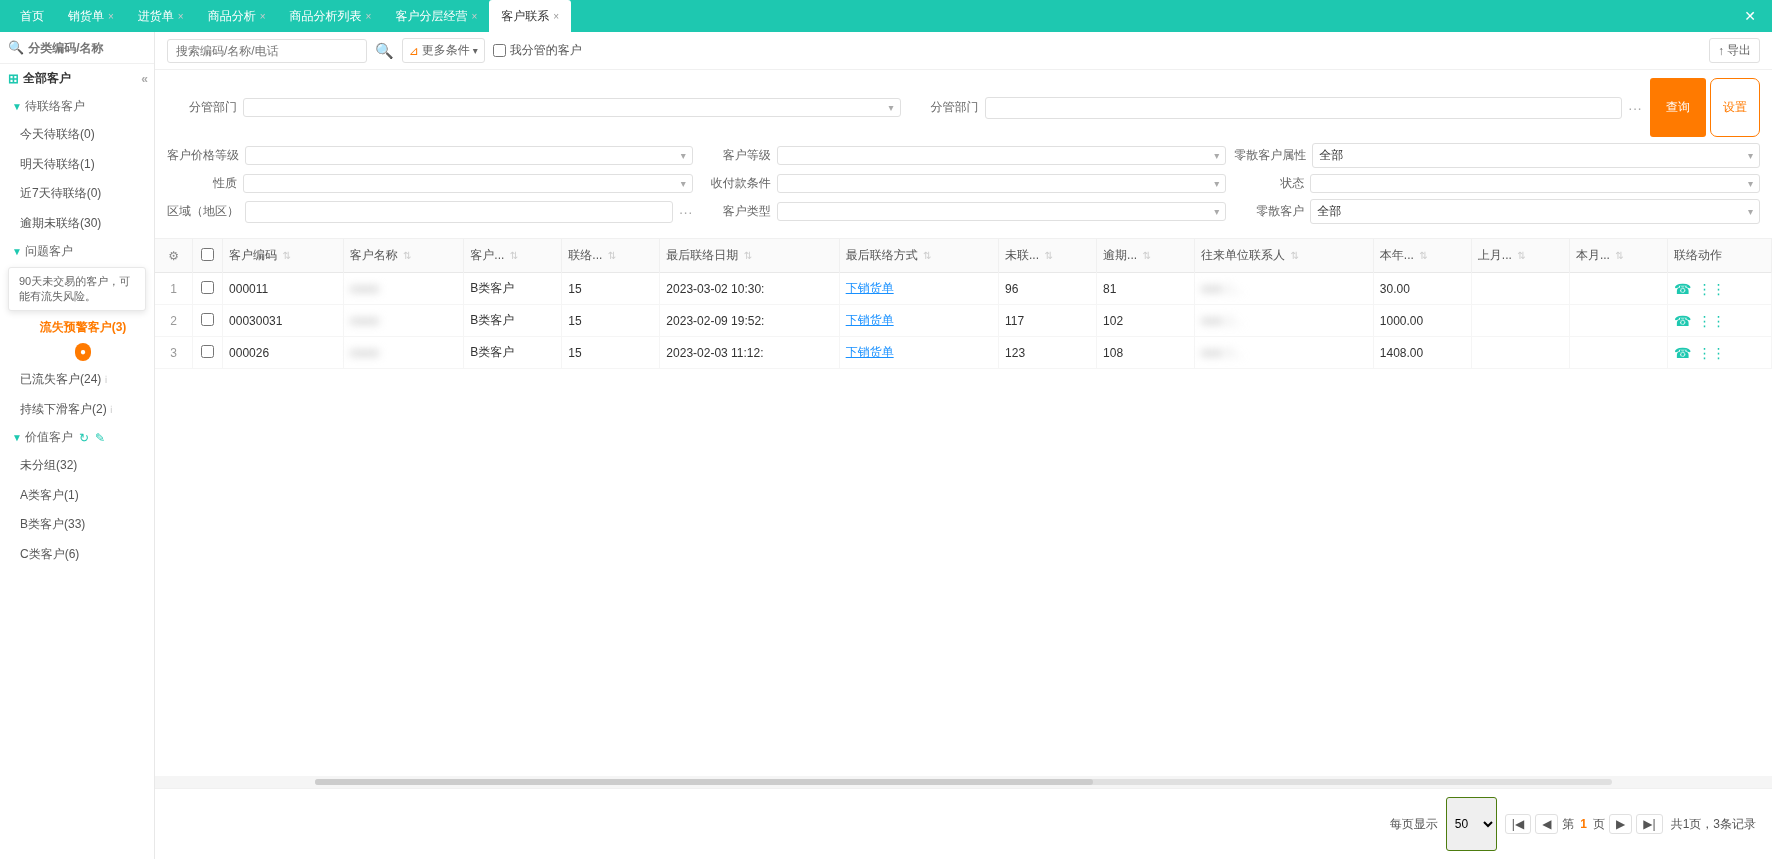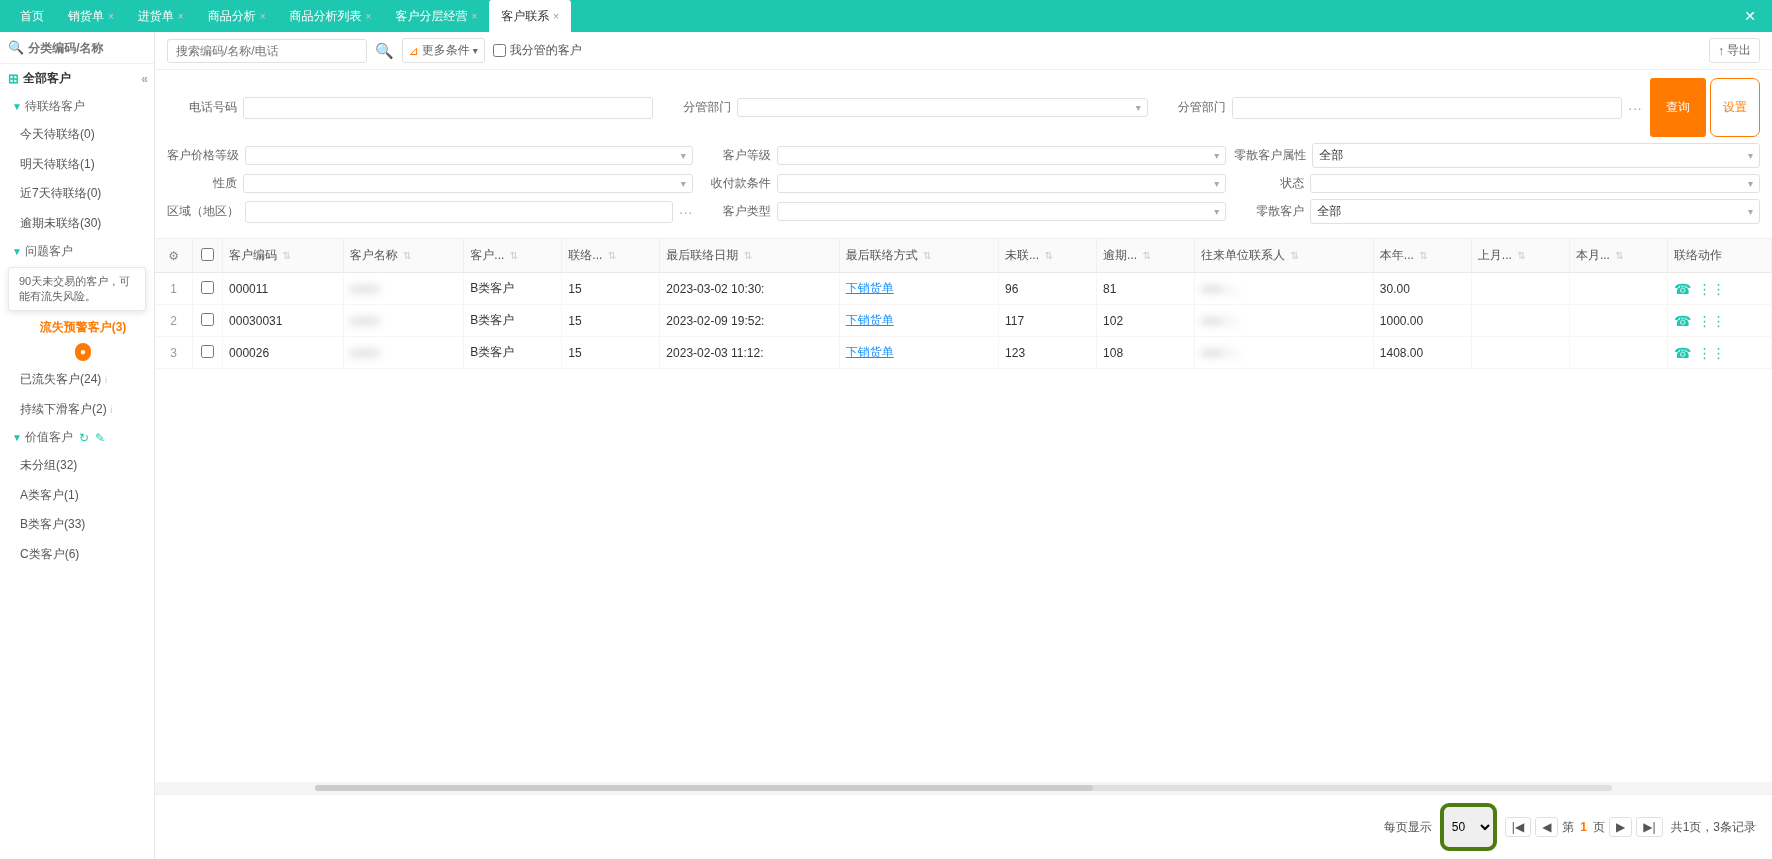--- a/index.html
+++ b/index.html
@@ -287,23 +287,23 @@
       display: flex;
       align-items: center;
       justify-content: flex-end;
       padding: 8px 16px;
       background: #fff;
       border-top: 1px solid #f0f0f0;
       gap: 8px;
       color: #555;
     }
     .page-size-select {
-      border: 4px solid #4d7c0f;
-      border-radius: 9px;
-      padding: 12px 4px;
+      border: 1px solid #4d7c0f;
+      border-radius: 3px;
+      padding: 18px 4px;
       font-size: 12px;
     }
     .page-nav { display: flex; align-items: center; gap: 4px; }
     .page-nav button {
       border: 1px solid #e0e0e0;
       background: #fff;
       cursor: pointer;
       padding: 2px 6px;
       border-radius: 3px;
       color: #555;
@@ -435,24 +435,20 @@
       <div class="filter-spacer"></div>
       <div class="export-btn">
         <span>↑</span>
         <span>导出</span>
       </div>
     </div>
 
     <div class="adv-filter">
 
       <div class="adv-filter-row">
-        <div class="adv-filter-field">
-          <span class="adv-label">电话号码</span>
-          <input class="adv-input" style="width: 200px;">
-        </div>
         <div class="adv-filter-field">
           <span class="adv-label">分管部门</span>
           <div class="adv-select" style="width:200px;">
             <span></span>
             <span class="caret">▾</span>
           </div>
         </div>
         <div class="adv-filter-field">
           <span class="adv-label">分管部门</span>
           <input class="adv-input" style="width: 150px;">

